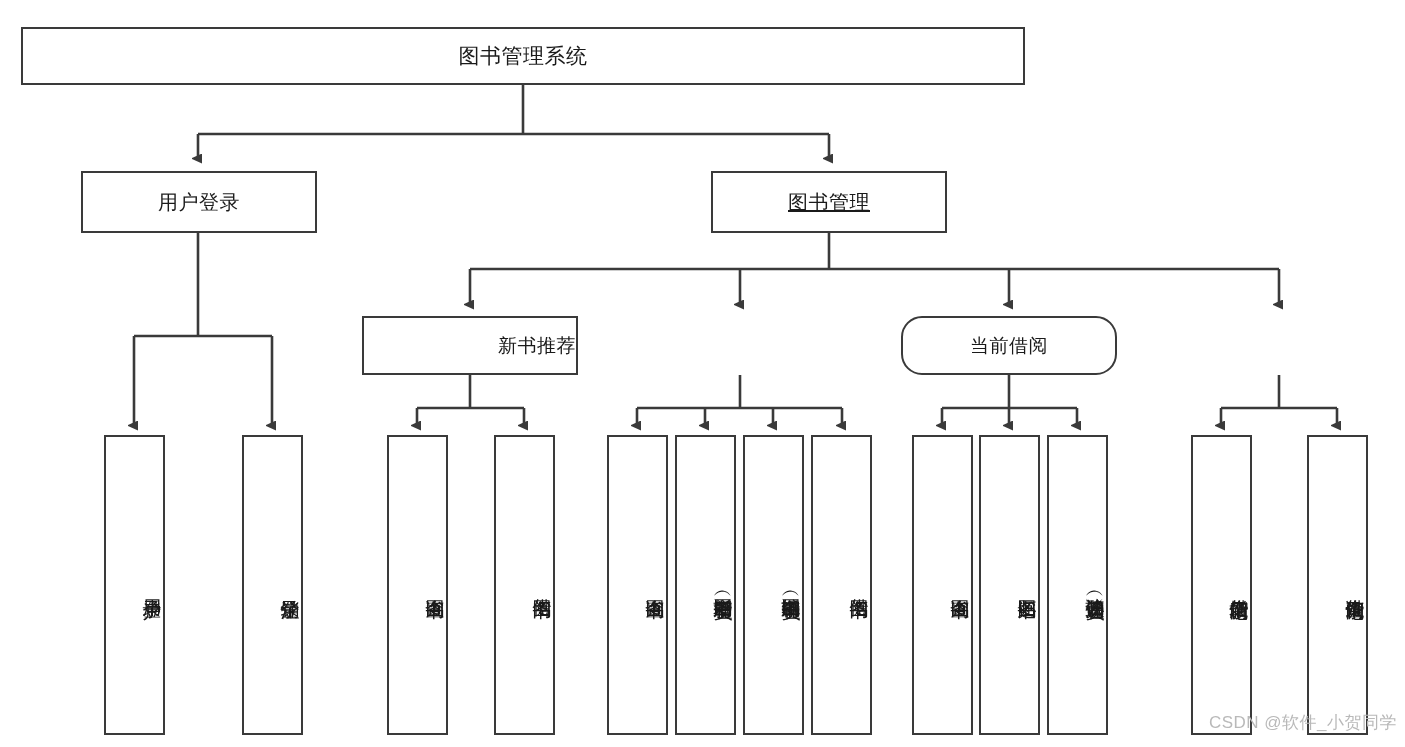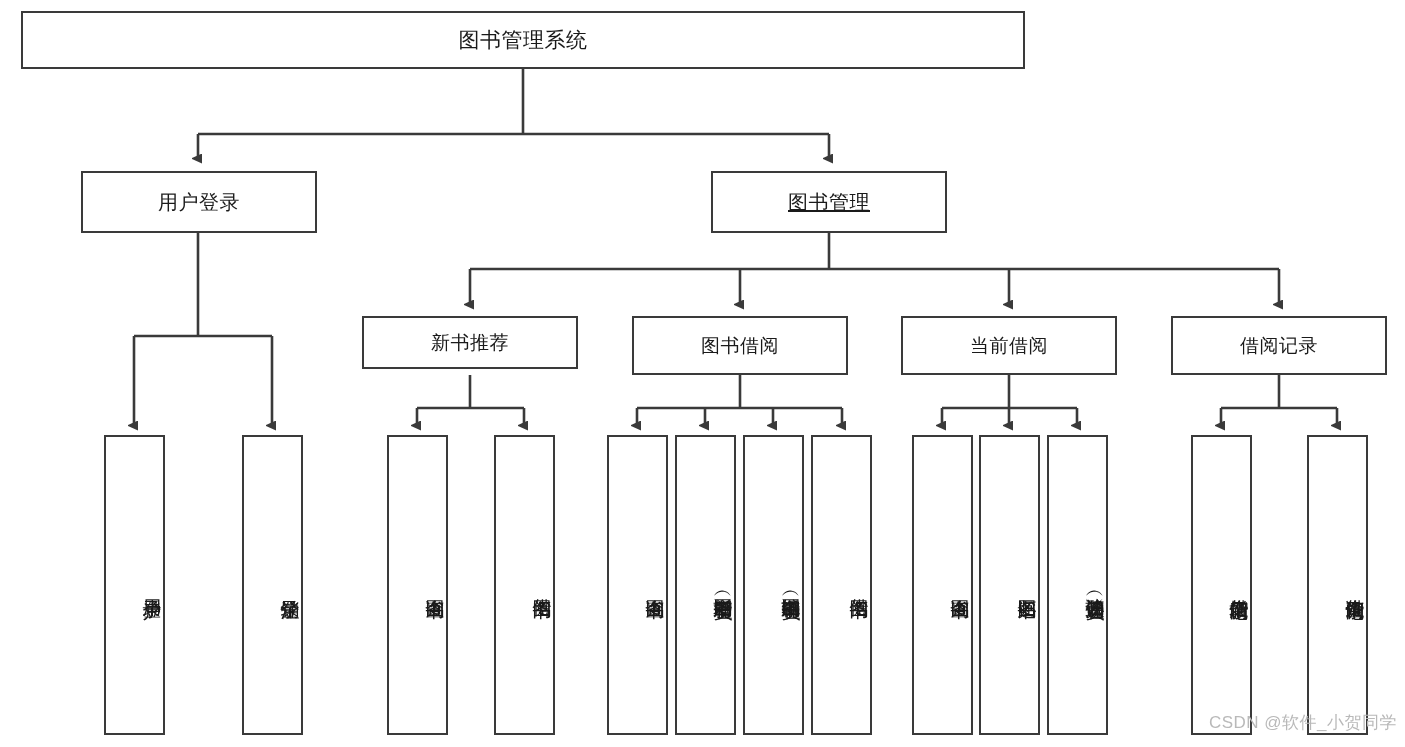--- a/index.html
+++ b/index.html
@@ -24,20 +24,21 @@
     background: #ffffff;
     display: flex;
     align-items: center;
     justify-content: center;
     color: #1a1a1a;
     text-align: center;
     letter-spacing: 0.5px;
   }
   .node.root {
     font-size: 21px;
+    margin-top: 16px;
   }
   .node.lvl2 {
     font-size: 20px;
   }
   .node.lvl3 {
     font-size: 19px;
   }
   .node.leaf {
     font-size: 19px;
     writing-mode: vertical-rl;
@@ -127,31 +128,25 @@
     <span>图书管理系统</span>
   </div>
 
   <div class="node lvl2" style="left:81px; top:171px; width:236px; height:62px;">
     <span>用户登录</span>
   </div>
   <div class="node lvl2" style="left:711px; top:171px; width:236px; height:62px;text-decoration:underline;">
     <span>图书管理</span>
   </div>
 
-  <div class="node lvl3" style="left:362px; top:316px; width:216px; height:53px;">
+  <div class="node lvl3" style="left:362px; top:316px; width:216px; height:59px;justify-content:flex-end;">
     <span>新书推荐</span>
   </div>
-  <div class="node lvl3" style="left:632px; top:316px; width:216px; height:59px;">
-    <span>图书借阅</span>
-  </div>
-  <div class="node lvl3" style="left:901px; top:316px; width:216px; height:59px;">
+  <div class="node lvl3" style="left:901px; top:316px; width:216px; height:59px;border-radius:21px;">
     <span>当前借阅</span>
-  </div>
-  <div class="node lvl3" style="left:1171px; top:316px; width:216px; height:59px;">
-    <span>借阅记录</span>
   </div>
 
   <div class="node leaf" style="left:104px; top:435px; width:61px; height:300px;">
     <span class="leaf-text">用户登录</span>
   </div>
   <div class="node leaf" style="left:242px; top:435px; width:61px; height:300px;">
     <span class="leaf-text">注销登录</span>
   </div>
 
   <div class="node leaf" style="left:387px; top:435px; width:61px; height:300px;">

